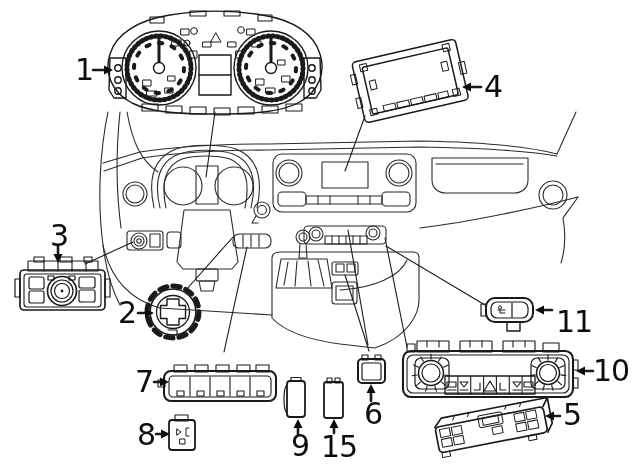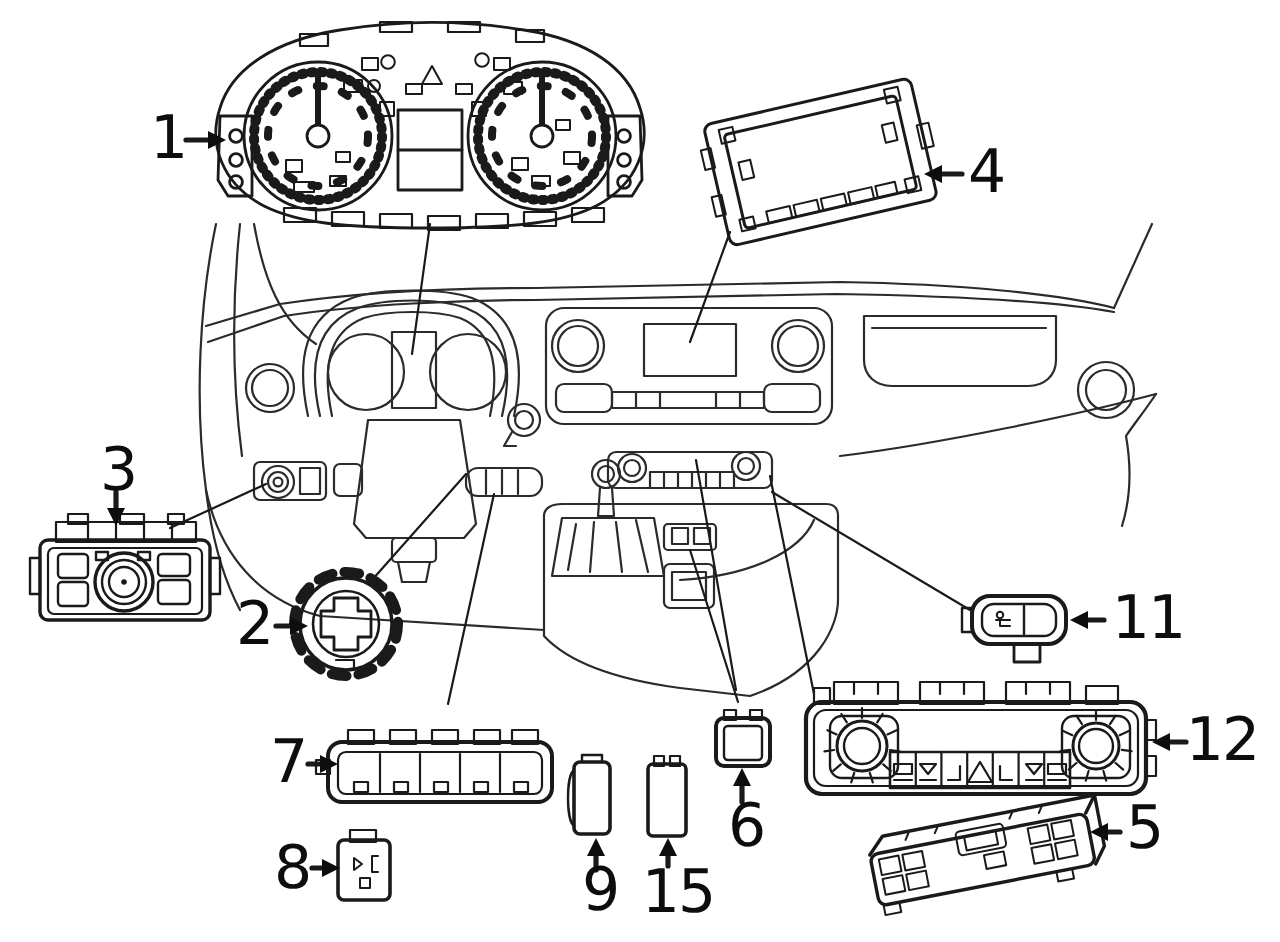--- a/index.html
+++ b/index.html
@@ -479,15 +479,15 @@
   <div class="part-label" style="left:84px;top:70px">1</div>
   <div class="part-label" style="left:127px;top:313px">2</div>
   <div class="part-label" style="left:59px;top:236px">3</div>
   <div class="part-label" style="left:493px;top:87px">4</div>
   <div class="part-label" style="left:572px;top:415px">5</div>
   <div class="part-label" style="left:373px;top:414px">6</div>
   <div class="part-label" style="left:144px;top:382px">7</div>
   <div class="part-label" style="left:146px;top:435px">8</div>
   <div class="part-label" style="left:300px;top:446px">9</div>
   <div class="part-label" style="left:339px;top:447px">15</div>
-  <div class="part-label" style="left:574px;top:310px">11</div>
-  <div class="part-label" style="left:611px;top:371px">12</div>
+  <div class="part-label" style="left:574px;top:322px">11</div>
+  <div class="part-label" style="left:611px;top:371px">10</div>
 </div>
 
 </body></html>

